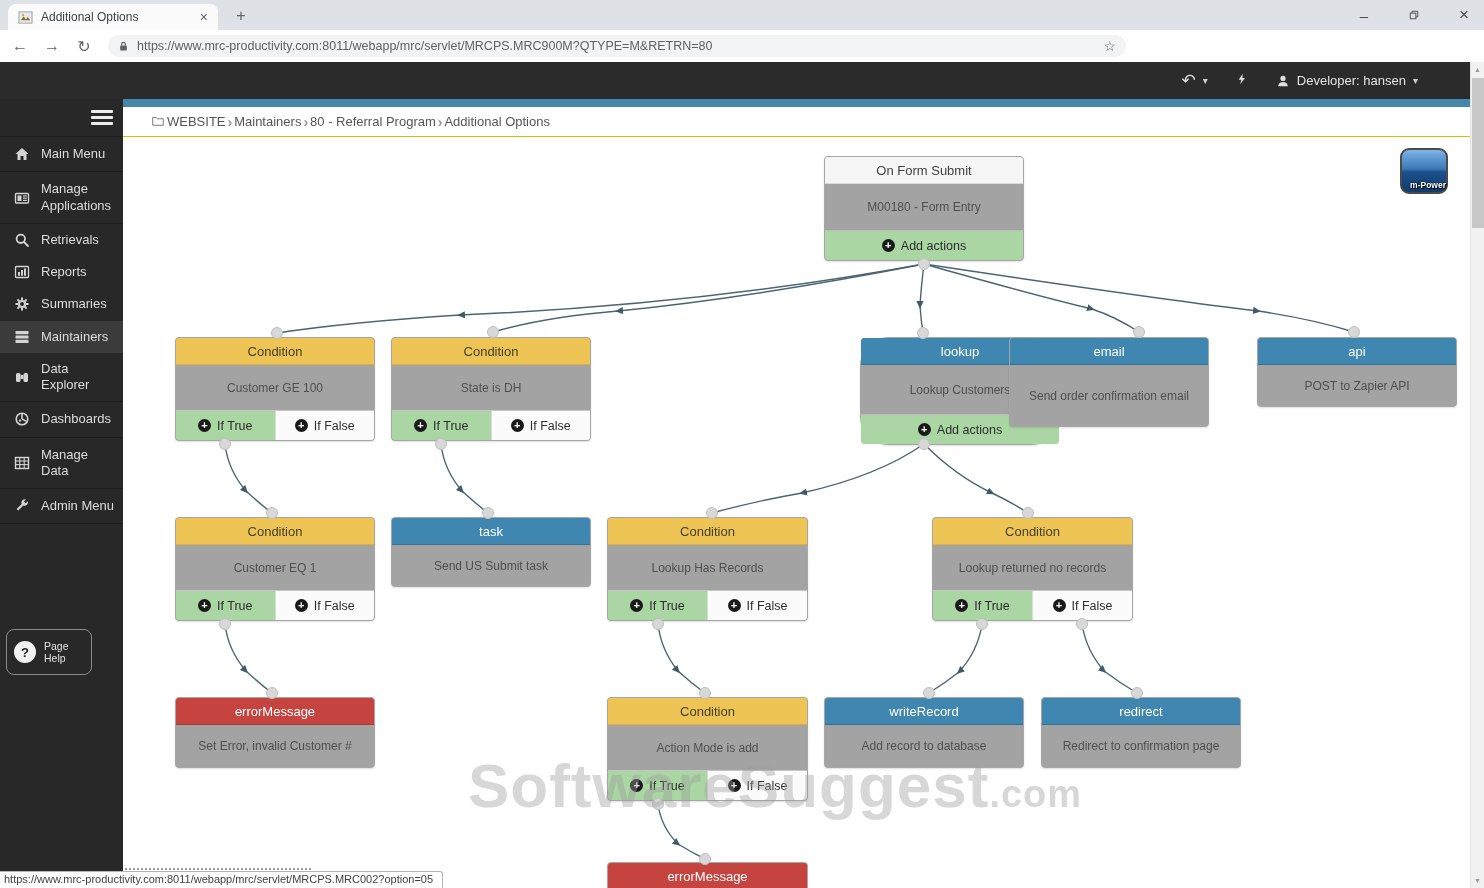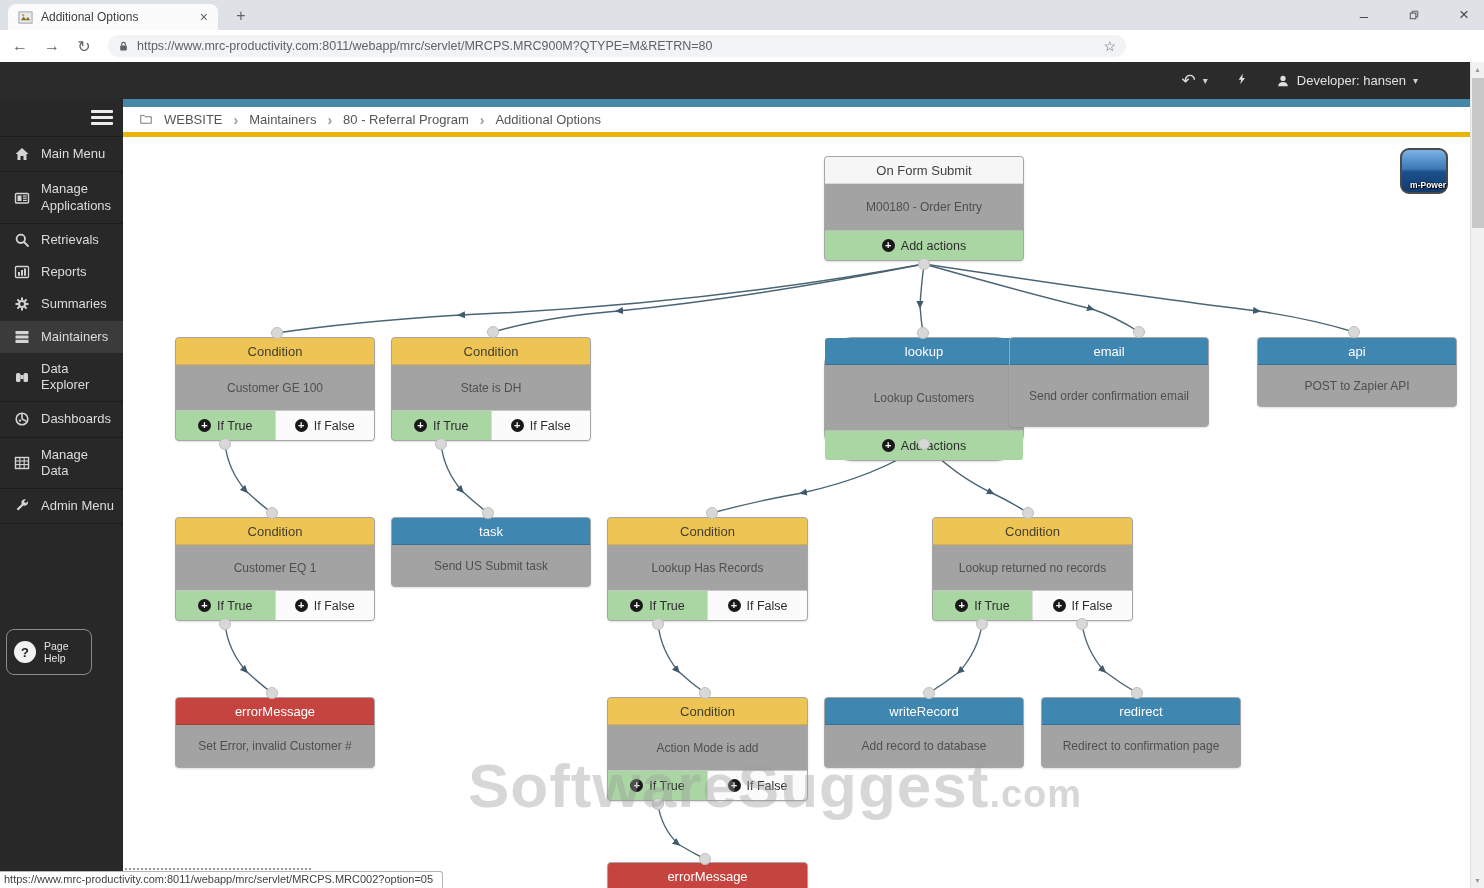--- a/index.html
+++ b/index.html
@@ -44,22 +44,22 @@
   .sicon { width:17px; min-width:17px; display:flex; justify-content:center; }
   .page-help { position:absolute; left:6px; top:530px; width:86px; height:46px; border:1px solid #8a8a8a; border-radius:8px;
                display:flex; align-items:center; gap:8px; padding:0 7px; }
   .ph-circle { width:22px; height:22px; min-width:22px; background:#f2f2f2; color:#222; border-radius:50%;
                font-size:13px; font-weight:bold; display:flex; align-items:center; justify-content:center; }
   .ph-label { font-size:10.5px; color:#e2e2e2; width:34px; }
 
   
   .bluestrip { position:absolute; left:123px; top:99px; width:1347px; height:8px; background:#4686a9; }
   .breadcrumb { position:absolute; left:123px; top:107px; width:1347px; height:30px; background:#fff;
-                display:flex; align-items:center; padding-left:16px; gap:11px; font-size:13px; color:#555;
-                border-bottom:5px solid #eab308; }
+                display:flex; align-items:center; padding-left:28px; gap:2px; font-size:13px; color:#555;
+                border-bottom:1px solid #eab308; }
   .bc-sep { color:#9a9a9a; font-size:14px; font-weight:bold; }
 
   
   svg.layer { position:absolute; left:0; top:0; width:1484px; height:888px; pointer-events:none; }
   #edges-layer { z-index:1; } #dots-layer { z-index:3; }
   .edge { fill:none; stroke:#4a6474; stroke-width:1.4; }
   #nodes-layer { position:absolute; left:0; top:0; width:1484px; height:888px; z-index:2; pointer-events:none; }
   .node { position:absolute; background:#a3a3a3; border:1px solid #a6a6a6; border-radius:4px;
           box-shadow:0 1px 2px rgba(0,0,0,.13); display:flex; flex-direction:column; pointer-events:auto; }
   .node-header { height:27px; min-height:27px; display:flex; align-items:center; justify-content:center;
@@ -321,21 +321,21 @@
       <path d="M924,444 Q956,476 992,493 Q1011,502 1028,513" class="edge" marker-mid="url(#arr)"></path>
       <path d="M225,624 Q228,650 246,671 Q259,683 272,693" class="edge" marker-mid="url(#arr)"></path>
       <path d="M658,624 Q661,650 678,671 Q691,683 705,693" class="edge" marker-mid="url(#arr)"></path>
       <path d="M982,624 Q978,651 959,672 Q945,683 929,693" class="edge" marker-mid="url(#arr)"></path>
       <path d="M1082,624 Q1086,650 1104,671 Q1120,683 1137,693" class="edge" marker-mid="url(#arr)"></path>
       <path d="M658,804 Q661,827 678,844 Q691,852 705,859" class="edge" marker-mid="url(#arr)"></path>
     </svg>
   <div id="nodes-layer">
       <div class="node" style="left: 824px; top: 156px; width: 200px; height: 105px;">
         <div class="node-header event">On Form Submit</div>
-        <div class="node-body">M00180 - Order Entry</div>
+        <div class="node-body">M00180 - Form Entry</div>
         <div class="footer-add">
           <span class="plus-circle">+</span>
           <span>Add actions</span>
         </div>
       </div>
       <div class="node" style="left: 175px; top: 337px; width: 200px; height: 104px;">
         <div class="node-header condition">Condition</div>
         <div class="node-body">Customer GE 100</div>
         <div class="footer-tf">
           <div class="tf-true">
@@ -355,21 +355,21 @@
           <div class="tf-true">
             <span class="plus-circle">+</span>
             <span>If True</span>
           </div>
           <div class="tf-false">
             <span class="plus-circle">+</span>
             <span>If False</span>
           </div>
         </div>
       </div>
-      <div class="node" style="left: 824px; top: 337px; width: 200px; height: 124px; border-radius: 29px;">
+      <div class="node" style="left: 860px; top: 337px; width: 200px; height: 108px; border-radius: 29px;">
         <div class="node-header action">lookup</div>
         <div class="node-body">Lookup Customers</div>
         <div class="footer-add">
           <span class="plus-circle">+</span>
           <span>Add actions</span>
         </div>
       </div>
       <div class="node" style="left: 1009px; top: 337px; width: 200px; height: 90px;">
         <div class="node-header action">email</div>
         <div class="node-body">Send order confirmation email</div>

